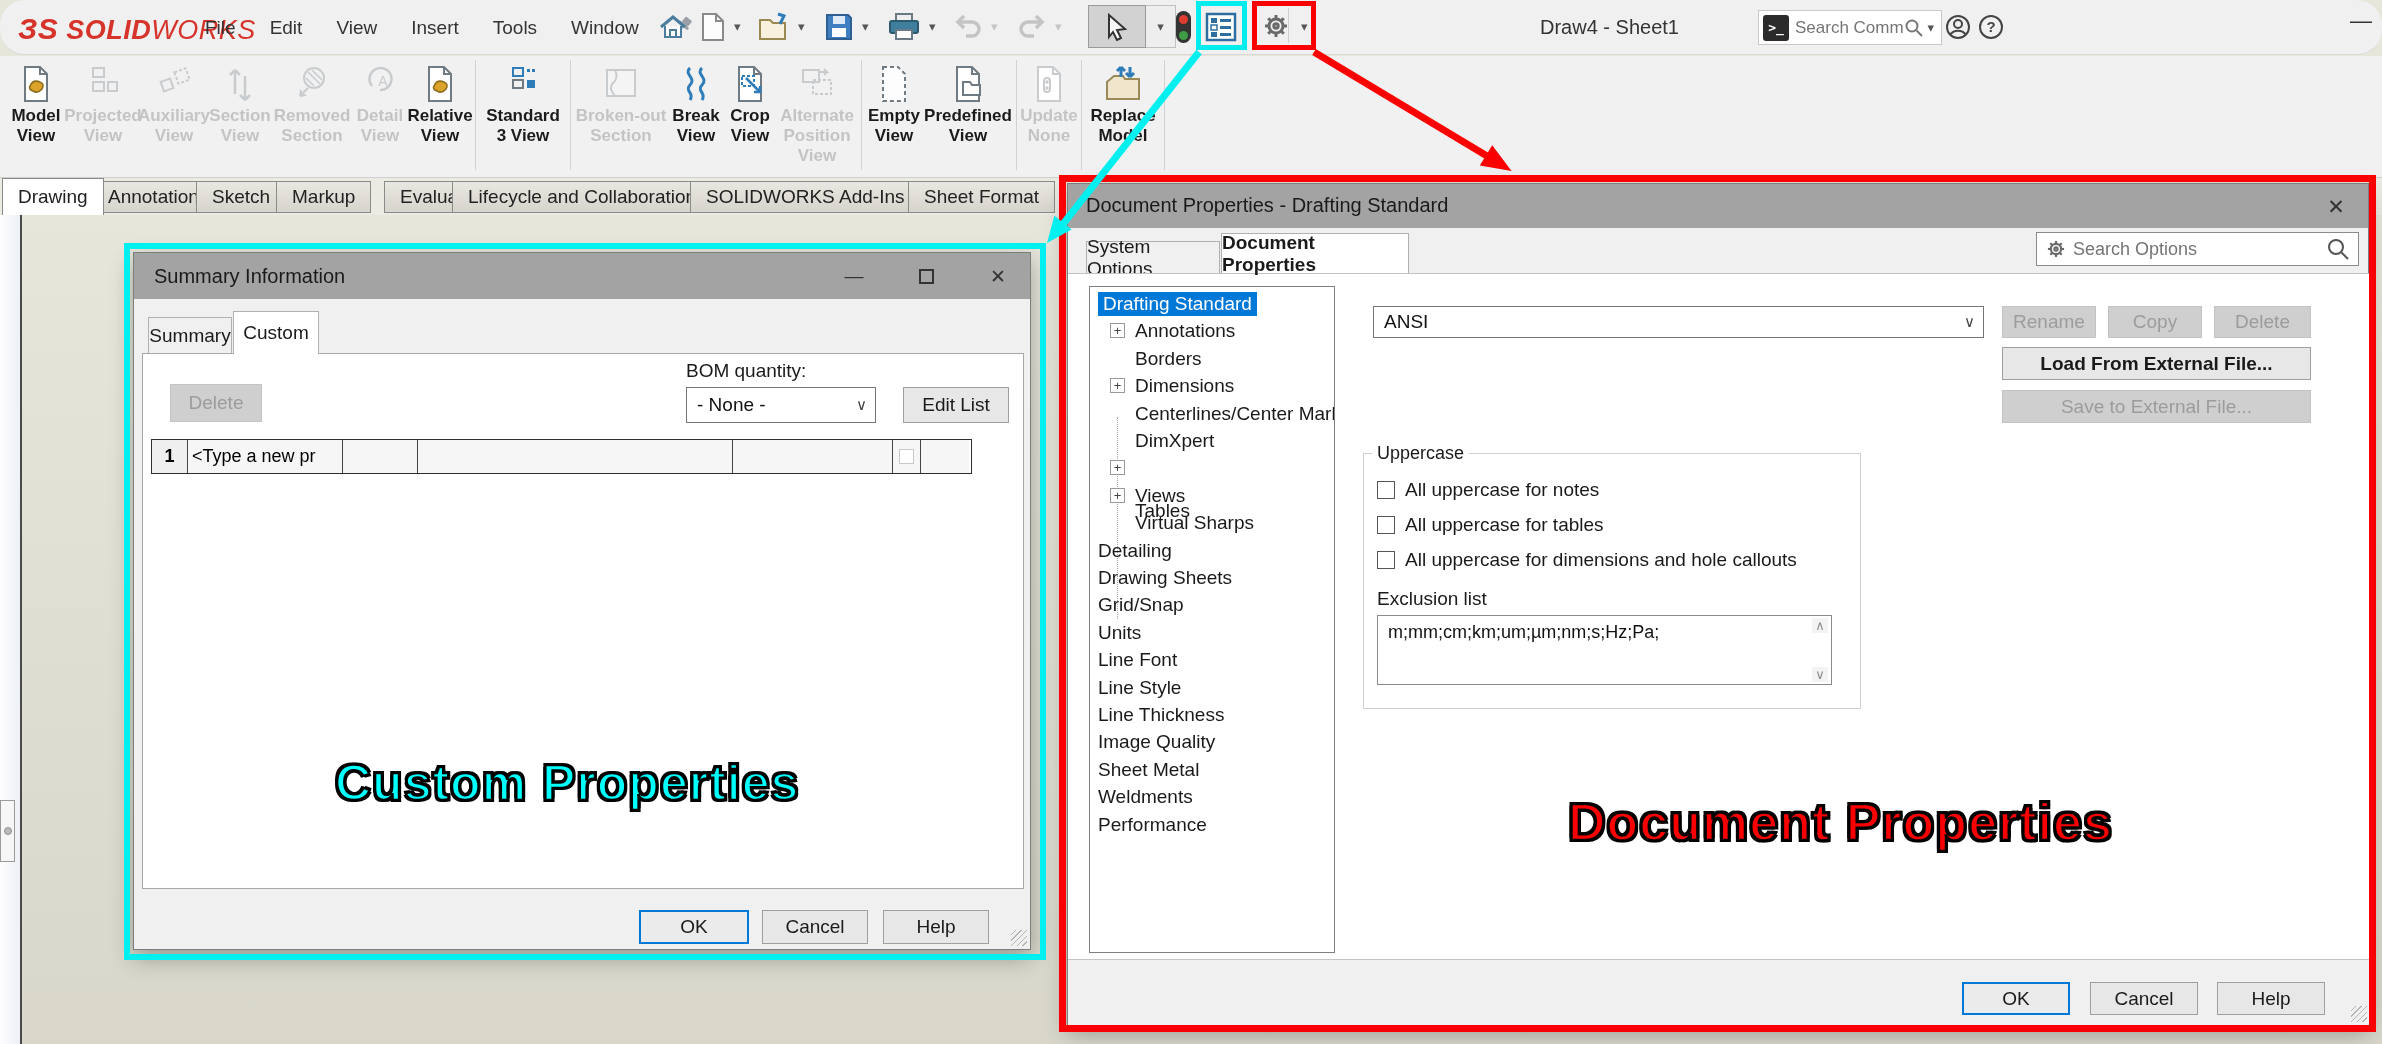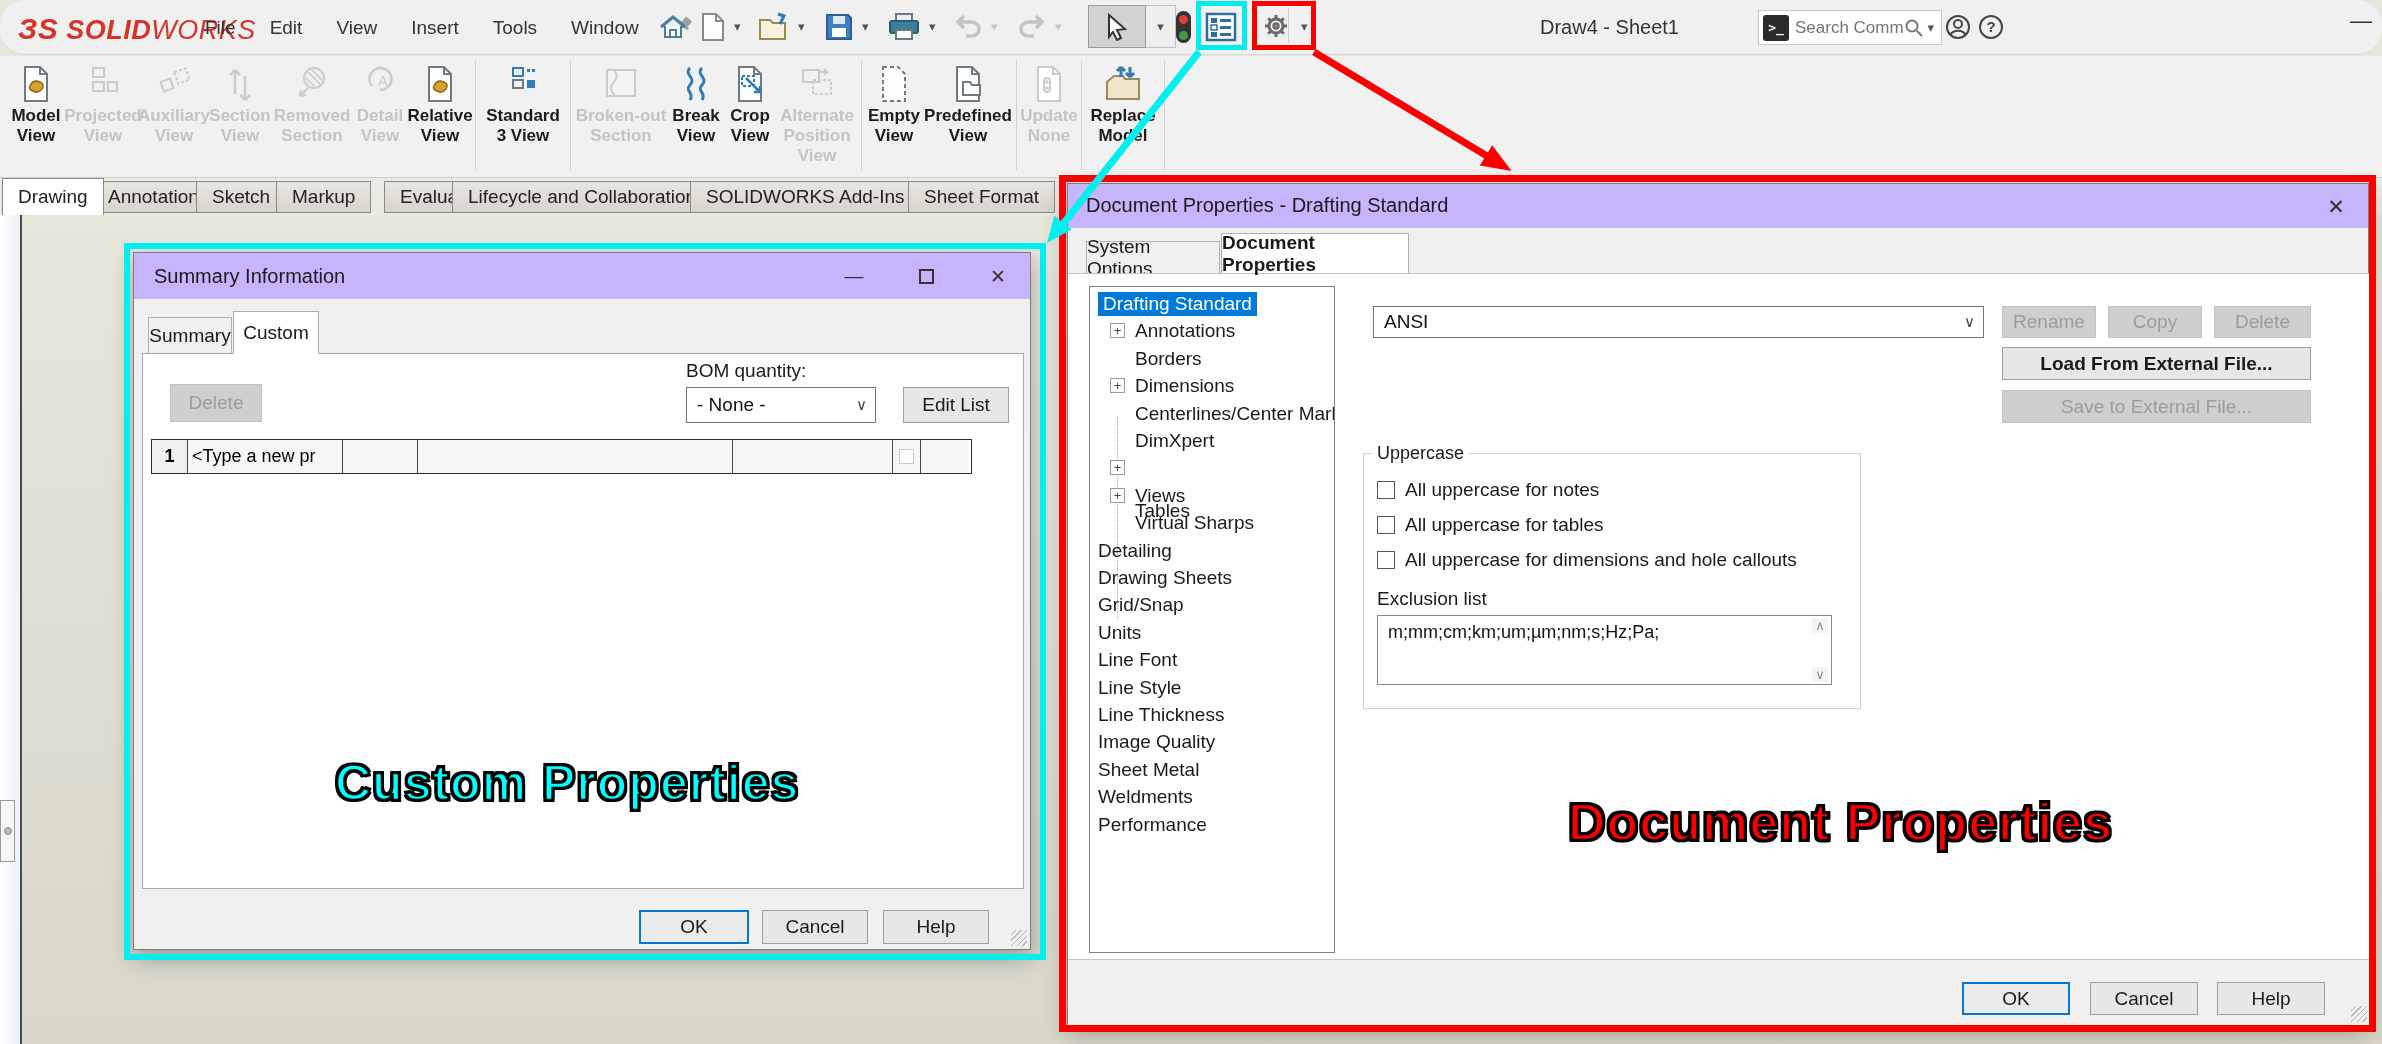--- a/index.html
+++ b/index.html
@@ -47,21 +47,21 @@
   .dtab.active { top:0; height:37px; background:#fff; border-bottom:none; font-weight:400; z-index:2; }
 
   
   .canvas { position:absolute; left:0; top:215px; width:2382px; height:829px; background:linear-gradient(#e7e6db,#d8d7ca); }
   .left-strip { position:absolute; left:0; top:0; width:22px; height:829px; background:linear-gradient(90deg,#fdfdfe,#edf0f5); border-right:2px solid #4a4a4a; }
   .left-handle { position:absolute; left:0px; top:585px; width:15px; height:62px; background:#f6f6f6; border:1px solid #9a9a9a; }
   .left-handle i { position:absolute; left:3px; top:26px; width:8px; height:8px; border-radius:50%; background:#b9b9b9; border:1px solid #8f8f8f; }
 
   
   .dlg { position:absolute; background:#f0f0f0; border:1px solid #7d7d7d; box-shadow:0 8px 22px rgba(0,0,0,.3); }
-  .titlebar { position:absolute; left:0; top:0; right:0; background:#c4b5fd; }
+  .titlebar { position:absolute; left:0; top:0; right:0; background:#a3a3a3; }
   .dlg-title { position:absolute; font-size:20px; color:#1a1a1a; }
   .tabstrip-tab { position:absolute; display:flex; align-items:center; justify-content:center; font-size:19px; color:#1a1a1a; background:#f0f0f0; border:1px solid #b0b0b0; border-bottom:none; }
   .tabstrip-tab.active { background:#fff; z-index:3; }
   .btn { position:absolute; display:flex; align-items:center; justify-content:center; font-size:19px; color:#1a1a1a; background:#e7e7e7; border:1px solid #9f9f9f; }
   .btn.default { border:2px solid #0078d7; background:#ebebeb; }
   .btn.disabled { background:#cfcfcf; border:1px solid #c3c3c3; color:#9c9c9c; }
   .overlay-label { position:absolute; font-weight:700; letter-spacing:1px; -webkit-text-stroke:2.5px #000; text-shadow:2px 2px 0 #000, -2px -2px 0 #000, 2px -2px 0 #000, -2px 2px 0 #000; white-space:nowrap; z-index:5; }
   .grip { position:absolute; right:3px; bottom:3px; width:16px; height:16px; background:repeating-linear-gradient(135deg,transparent 0 3px,#b5b5b5 3px 4px); }
 
   
@@ -506,20 +506,34 @@
   </div>
 
   <div class="dlg opt-dlg">
     <div class="titlebar">
       <span class="dlg-title" style="left:18px;top:10px;">Document Properties - Drafting Standard</span>
       <span class="opt-close">✕</span>
     </div>
     <div class="tabstrip-tab" style="left:18px;top:57px;width:134px;height:32px;">System Options</div>
     <div class="tabstrip-tab active" style="left:153px;top:49px;width:188px;height:40px;font-weight:700;">Document Properties</div>
 
+    <div class="searchbox">
+      <svg width="22" height="22" viewBox="0 0 30 30">
+          <g stroke="#6a6a6a" stroke-width="3" fill="none">
+            <circle cx="15" cy="15" r="7"></circle>
+            <circle cx="15" cy="15" r="2.2"></circle>
+            <path d="M15,4 v4 M15,22 v4 M4,15 h4 M22,15 h4 M7.2,7.2 l2.8,2.8 M20,20 l2.8,2.8 M22.8,7.2 L20,10 M10,20 l-2.8,2.8"></path>
+          </g>
+        </svg>
+      <input placeholder="Search Options" style="">
+      <svg width="24" height="24" viewBox="0 0 24 24">
+          <circle cx="10" cy="10" r="7" fill="none" stroke="#555" stroke-width="2"></circle>
+          <path d="M15.5,15.5 L22,22" stroke="#555" stroke-width="2"></path>
+        </svg>
+    </div>
 
     <div class="opt-content"></div>
 
     <div class="tree-panel" id="opt-tree">
       <div class="tree-guide"></div>
     <div class="tree-row" style="left: 8px; top: 4px;">
           <span class="lbl sel">Drafting Standard</span>
         </div>
         <span class="plusbox" style="left: 20px; top: 36.4px;">+</span>
         <div class="tree-row" style="left: 45px; top: 31.4px;">

